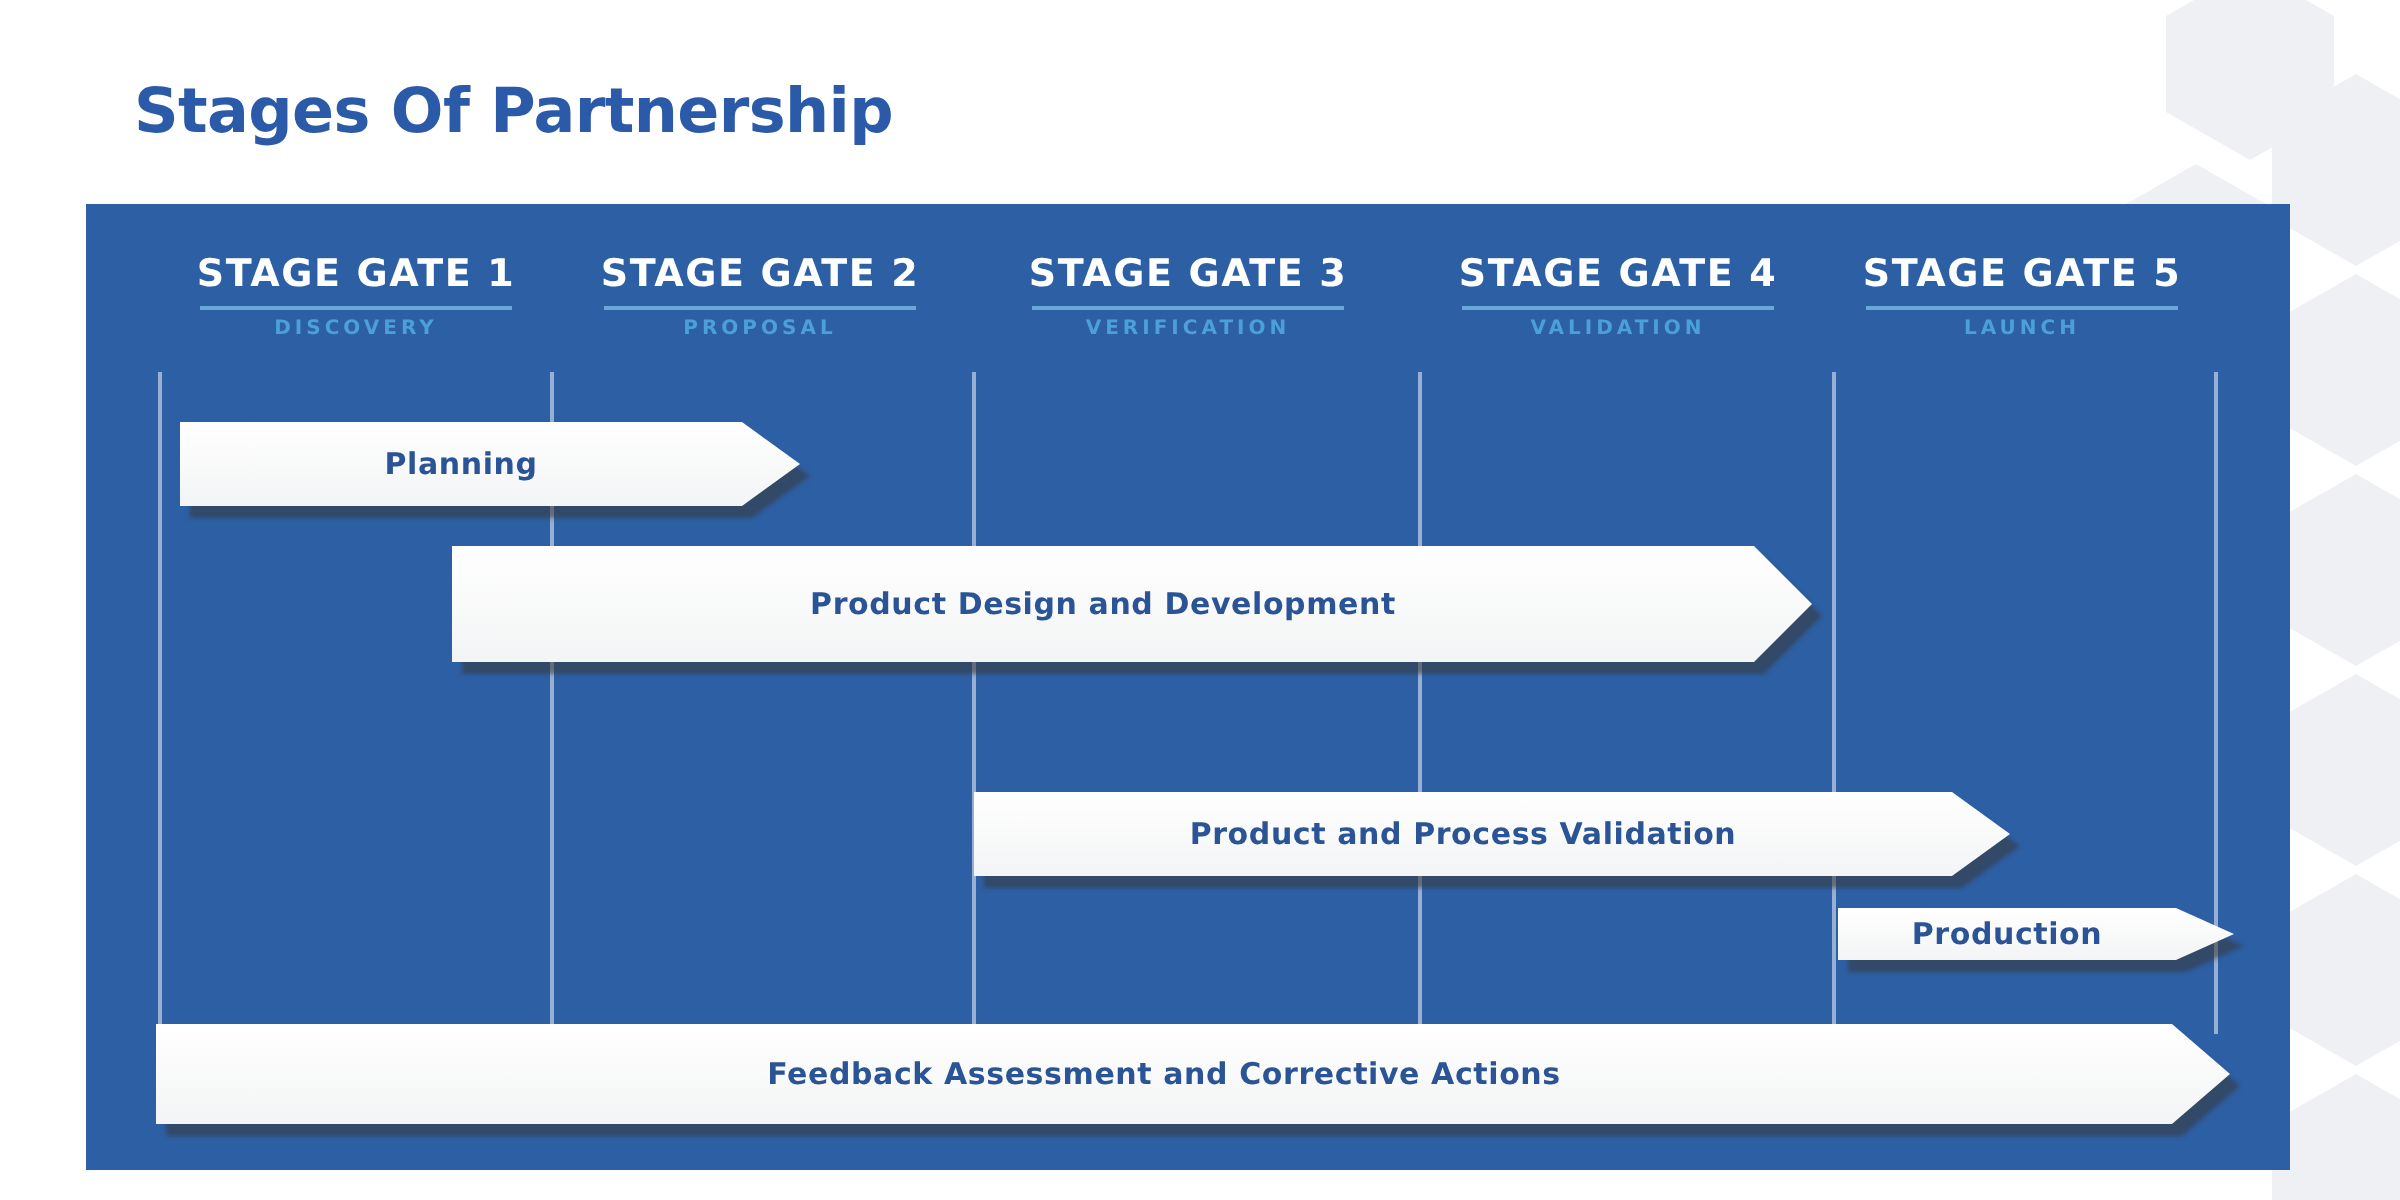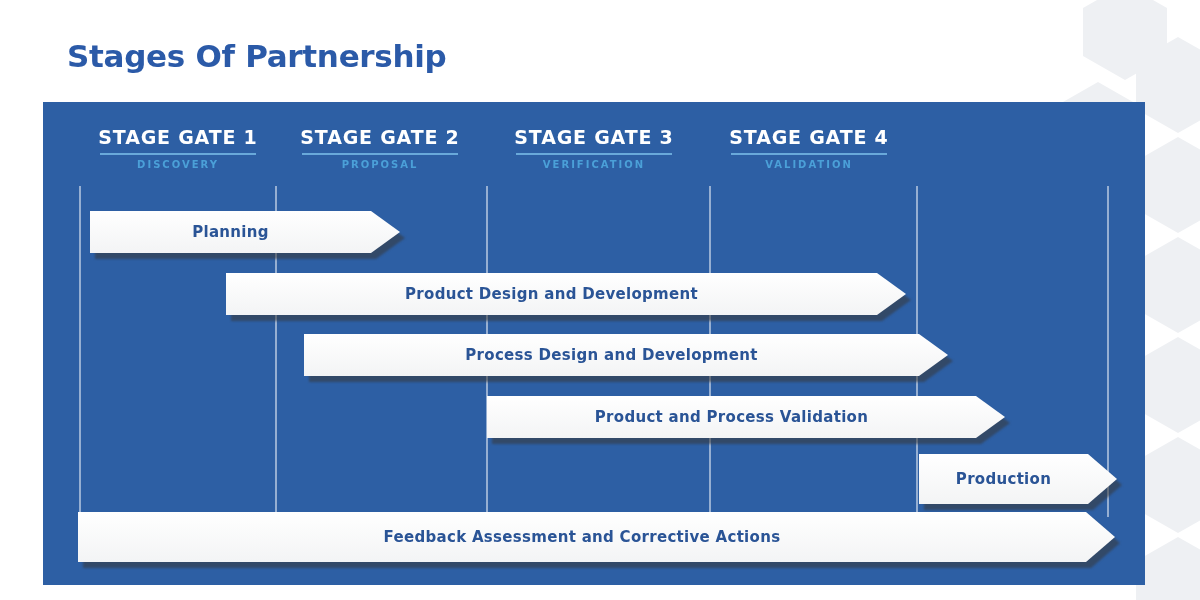--- a/index.html
+++ b/index.html
@@ -93,49 +93,49 @@
   <div class="stage-col" style="left: 551px;">
     <div class="gate">STAGE GATE 3</div>
     <div class="gate-rule"></div>
     <div class="phase">VERIFICATION</div>
   </div>
   <div class="stage-col" style="left: 766px; text-align: center;">
     <div class="gate">STAGE GATE 4</div>
     <div class="gate-rule"></div>
     <div class="phase">VALIDATION</div>
   </div>
+  <div class="stage-col" style="left: 968px;">
+    <div class="gate">STAGE GATE 5</div>
+    <div class="gate-rule"></div>
+    <div class="phase">LAUNCH</div>
+  </div>
 
   <div class="vline" style="left: 36px; top: 84px; height: 331px;"></div>
   <div class="vline" style="left: 232px; top: 84px; height: 331px;"></div>
   <div class="vline" style="left: 443px; top: 84px; height: 331px;"></div>
   <div class="vline" style="left: 666px; top: 84px; height: 331px;"></div>
   <div class="vline" style="left: 873px; top: 84px; height: 331px;"></div>
   <div class="vline" style="left: 1064px; top: 84px; height: 331px;"></div>
 
   <div class="bar" style="left: 47px; width: 310px; top: 109px; height: 42px;">
     <div class="bar-shape">
       <span class="bar-label">Planning</span>
     </div>
   </div>
-  <div class="bar" style="left: 183px; width: 680px; top: 171px; height: 42px;">
+  <div class="bar" style="left: 183px; width: 680px; top: 171px; height: 58px;">
     <div class="bar-shape">
       <span class="bar-label">Product Design and Development</span>
-    </div>
-  </div>
-  <div class="bar" style="left: 261px; width: 644px; top: 232px; height: 42px;">
-    <div class="bar-shape">
-      <span class="bar-label">Process Design and Development</span>
     </div>
   </div>
   <div class="bar" style="left: 444px; width: 518px; top: 294px; height: 42px;">
     <div class="bar-shape">
       <span class="bar-label">Product and Process Validation</span>
     </div>
   </div>
-  <div class="bar" style="left: 876px; width: 198px; top: 352px; height: 50px;">
+  <div class="bar" style="left: 876px; width: 198px; top: 352px; height: 26px;">
     <div class="bar-shape">
       <span class="bar-label">Production</span>
     </div>
   </div>
   <div class="bar" style="left: 35px; width: 1037px; top: 410px; height: 50px;">
     <div class="bar-shape">
       <span class="bar-label">Feedback Assessment and Corrective Actions</span>
     </div>
   </div>
 

